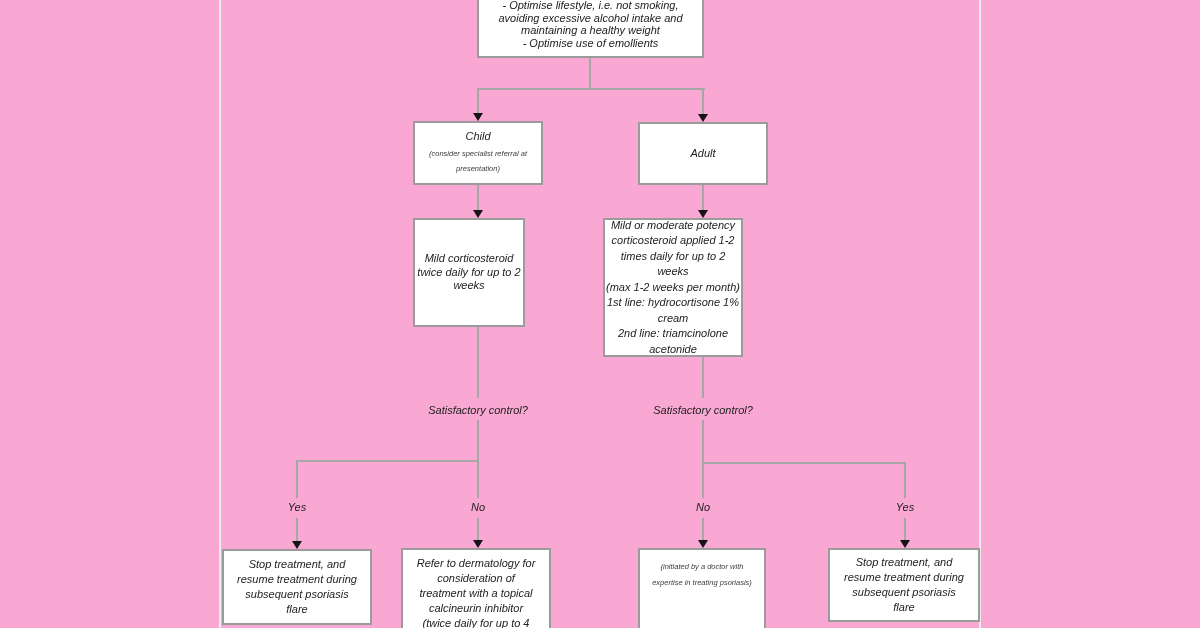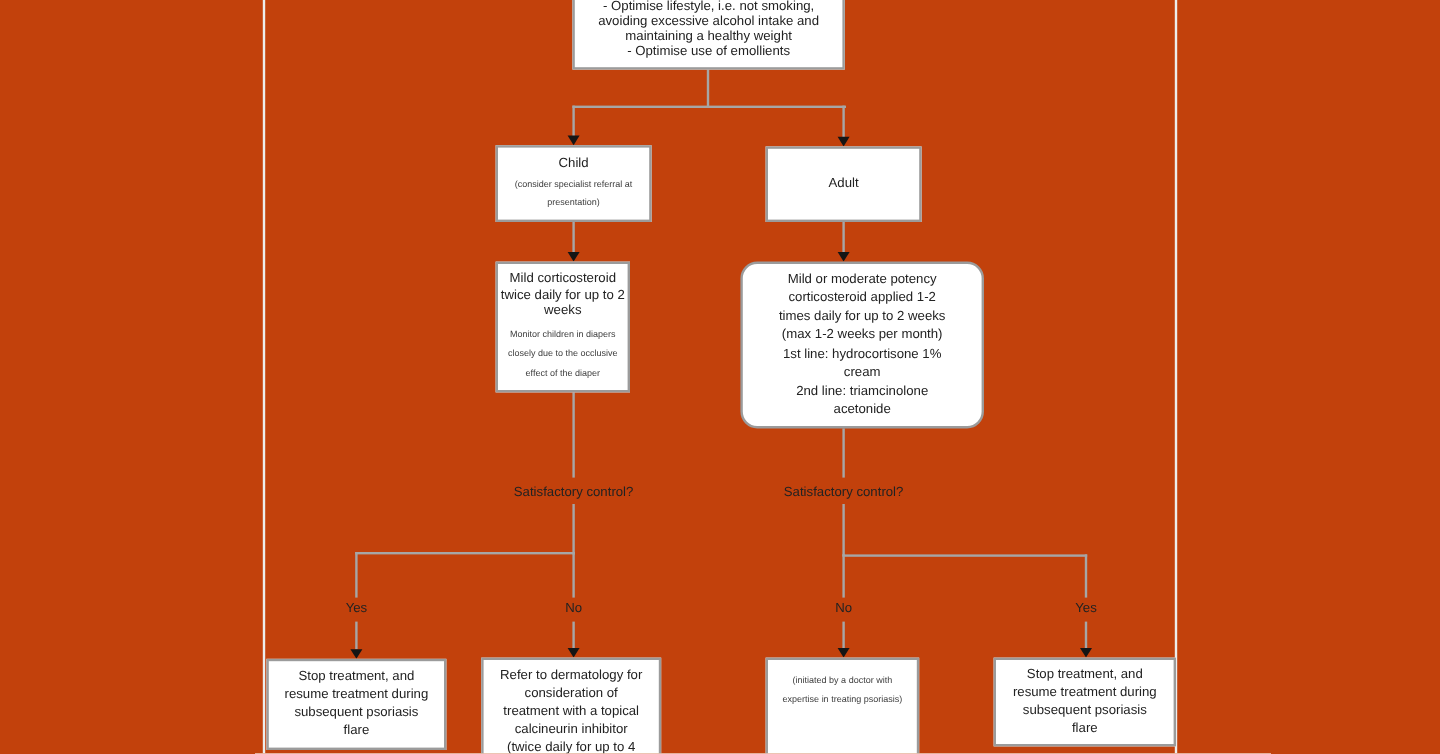--- a/index.html
+++ b/index.html
@@ -1,18 +1,18 @@
 <!DOCTYPE html>
 <html><head>
 <meta charset="utf-8">
 <style>
   html, body { margin:0; padding:0; background:#ffffff; }
   .stage {
     position:relative; width:1200px; height:628px; overflow:hidden;
-    background:#c2410c; font-family:"Liberation Sans", sans-serif; color:#222222;
+    background:#f9a8d4; font-family:"Liberation Sans", sans-serif; color:#222222;font-style:italic;
   }
   .page-edge { position:absolute; top:0; height:628px; width:2px; background:#ededed; }
   .node {
     position:absolute; box-sizing:border-box; background:#ffffff;
     border:2px solid #9b9b9b; display:flex; flex-direction:column;
     align-items:center; justify-content:center; text-align:center;
   }
   .txt  { font-size:11px; line-height:13px; white-space:pre-line; }
   .note { font-size:7.5px; line-height:15px; white-space:pre-line; color:#3c3c3c; }
   .ln   { position:absolute; background:#a6a6a6; }
@@ -25,21 +25,21 @@
   
   #node-lifestyle { left:477px; top:-34px; width:227px; height:92px;
                     justify-content:flex-end; padding-bottom:7px; }
   #node-lifestyle .txt { line-height:12.5px; }
   #node-child   { left:413px; top:121px; width:130px; height:64px; }
   #node-child .note { margin-top:3px; }
   #node-adult   { left:638px; top:122px; width:130px; height:63px; }
   #node-child-treatment { left:413px; top:218px; width:112px; height:109px; }
   #node-child-treatment .txt { line-height:13.5px; }
   #node-child-treatment .note { margin-top:4px; line-height:16px; }
-  #node-adult-treatment { left:617px; top:218px; width:203px; height:139px;border-radius:14px; }
+  #node-adult-treatment { left:603px; top:218px; width:140px; height:139px; }
   #node-adult-treatment .txt { line-height:15.5px; }
   #node-stop-left  { left:222px; top:549px; width:150px; height:76px; }
   #node-stop-left .txt { line-height:15px; }
   #node-refer      { left:401px; top:548px; width:150px; height:95px;
                      justify-content:flex-start; padding-top:6px; }
   #node-refer .txt { line-height:15px; }
   #node-calcineurin { left:638px; top:548px; width:128px; height:95px;
                       justify-content:flex-start; padding-top:6px; }
   #node-calcineurin .txt { line-height:15px; }
   #node-calcineurin .note { margin-top:3px; line-height:16px; }
@@ -98,23 +98,20 @@
   </div>
 
   <div class="node" id="node-adult">
     <div class="txt">Adult</div>
   </div>
 
   <div class="node" id="node-child-treatment">
     <div class="txt">Mild corticosteroid
 twice daily for up to 2
 weeks</div>
-    <div class="note">Monitor children in diapers
-closely due to the occlusive
-effect of the diaper</div>
   </div>
 
   <div class="node" id="node-adult-treatment">
     <div class="txt">Mild or moderate potency
 corticosteroid applied 1-2
 times daily for up to 2 weeks
 (max 1-2 weeks per month)
 1st line: hydrocortisone 1%
 cream
 2nd line: triamcinolone

